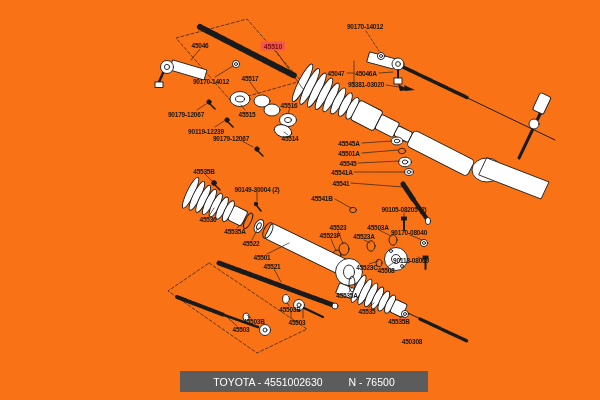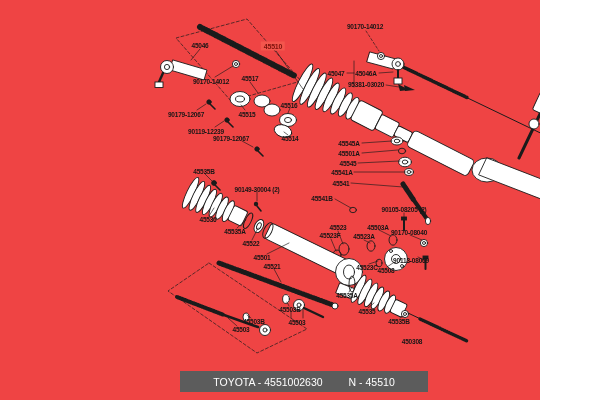--- a/index.html
+++ b/index.html
@@ -1,19 +1,19 @@
 <!DOCTYPE html>
 <html style="--hl-bg: #f4564d; --hl-fg: #7e120c; --footer-bg: #5c5c5c; --footer-fg: #ffffff;"><head>
 <meta charset="utf-8">
 <style>
   :root{
     --hl-bg:#f4564d; --hl-fg:#7e120c; --footer-bg:#5c5c5c; --footer-fg:#ffffff; --ink:#1b1b1b;
   }
   html,body{margin:0;padding:0;background:#ffffff;}
-  #stage{position:relative;width:540px;height:400px;background:#ef4444;overflow:hidden;
+  #stage{position:relative;width:600px;height:400px;background:#f97316;overflow:hidden;
          font-family:"Liberation Sans",sans-serif;}
   #lineart{position:absolute;left:0;top:0;}
   #labels{position:absolute;left:0;top:0;width:600px;height:400px;}
   .plabel{position:absolute;transform:translate(-50%,-50%);
           font:bold 6.5px "Liberation Sans",sans-serif;letter-spacing:-0.2px;
           color:#161616;white-space:nowrap;z-index:3;}
   .plabel.hl{background:var(--hl-bg);color:var(--hl-fg);padding:1px 3px;font-size:7px;z-index:4;}
   #footer{position:absolute;left:180px;top:371px;width:248px;height:21px;
           background:var(--footer-bg);color:var(--footer-fg);
           display:flex;align-items:center;justify-content:center;gap:26px;
@@ -264,15 +264,15 @@
       <div class="plabel" style="left: 290px; top: 309px;">45503B</div>
       <div class="plabel" style="left: 297px; top: 322px;">45503</div>
       <div class="plabel" style="left: 347px; top: 295px;">45535A</div>
       <div class="plabel" style="left: 367px; top: 311px;">45535</div>
       <div class="plabel" style="left: 399px; top: 321px;">45535B</div>
       <div class="plabel" style="left: 412px; top: 341px;">450308</div>
     </div>
 
   <div id="footer">
     <span>TOYOTA - 4551002630</span>
-    <span>N - 45510</span>
+    <span>N - 76500</span>
   </div>
 </div>
 
 </body></html>

